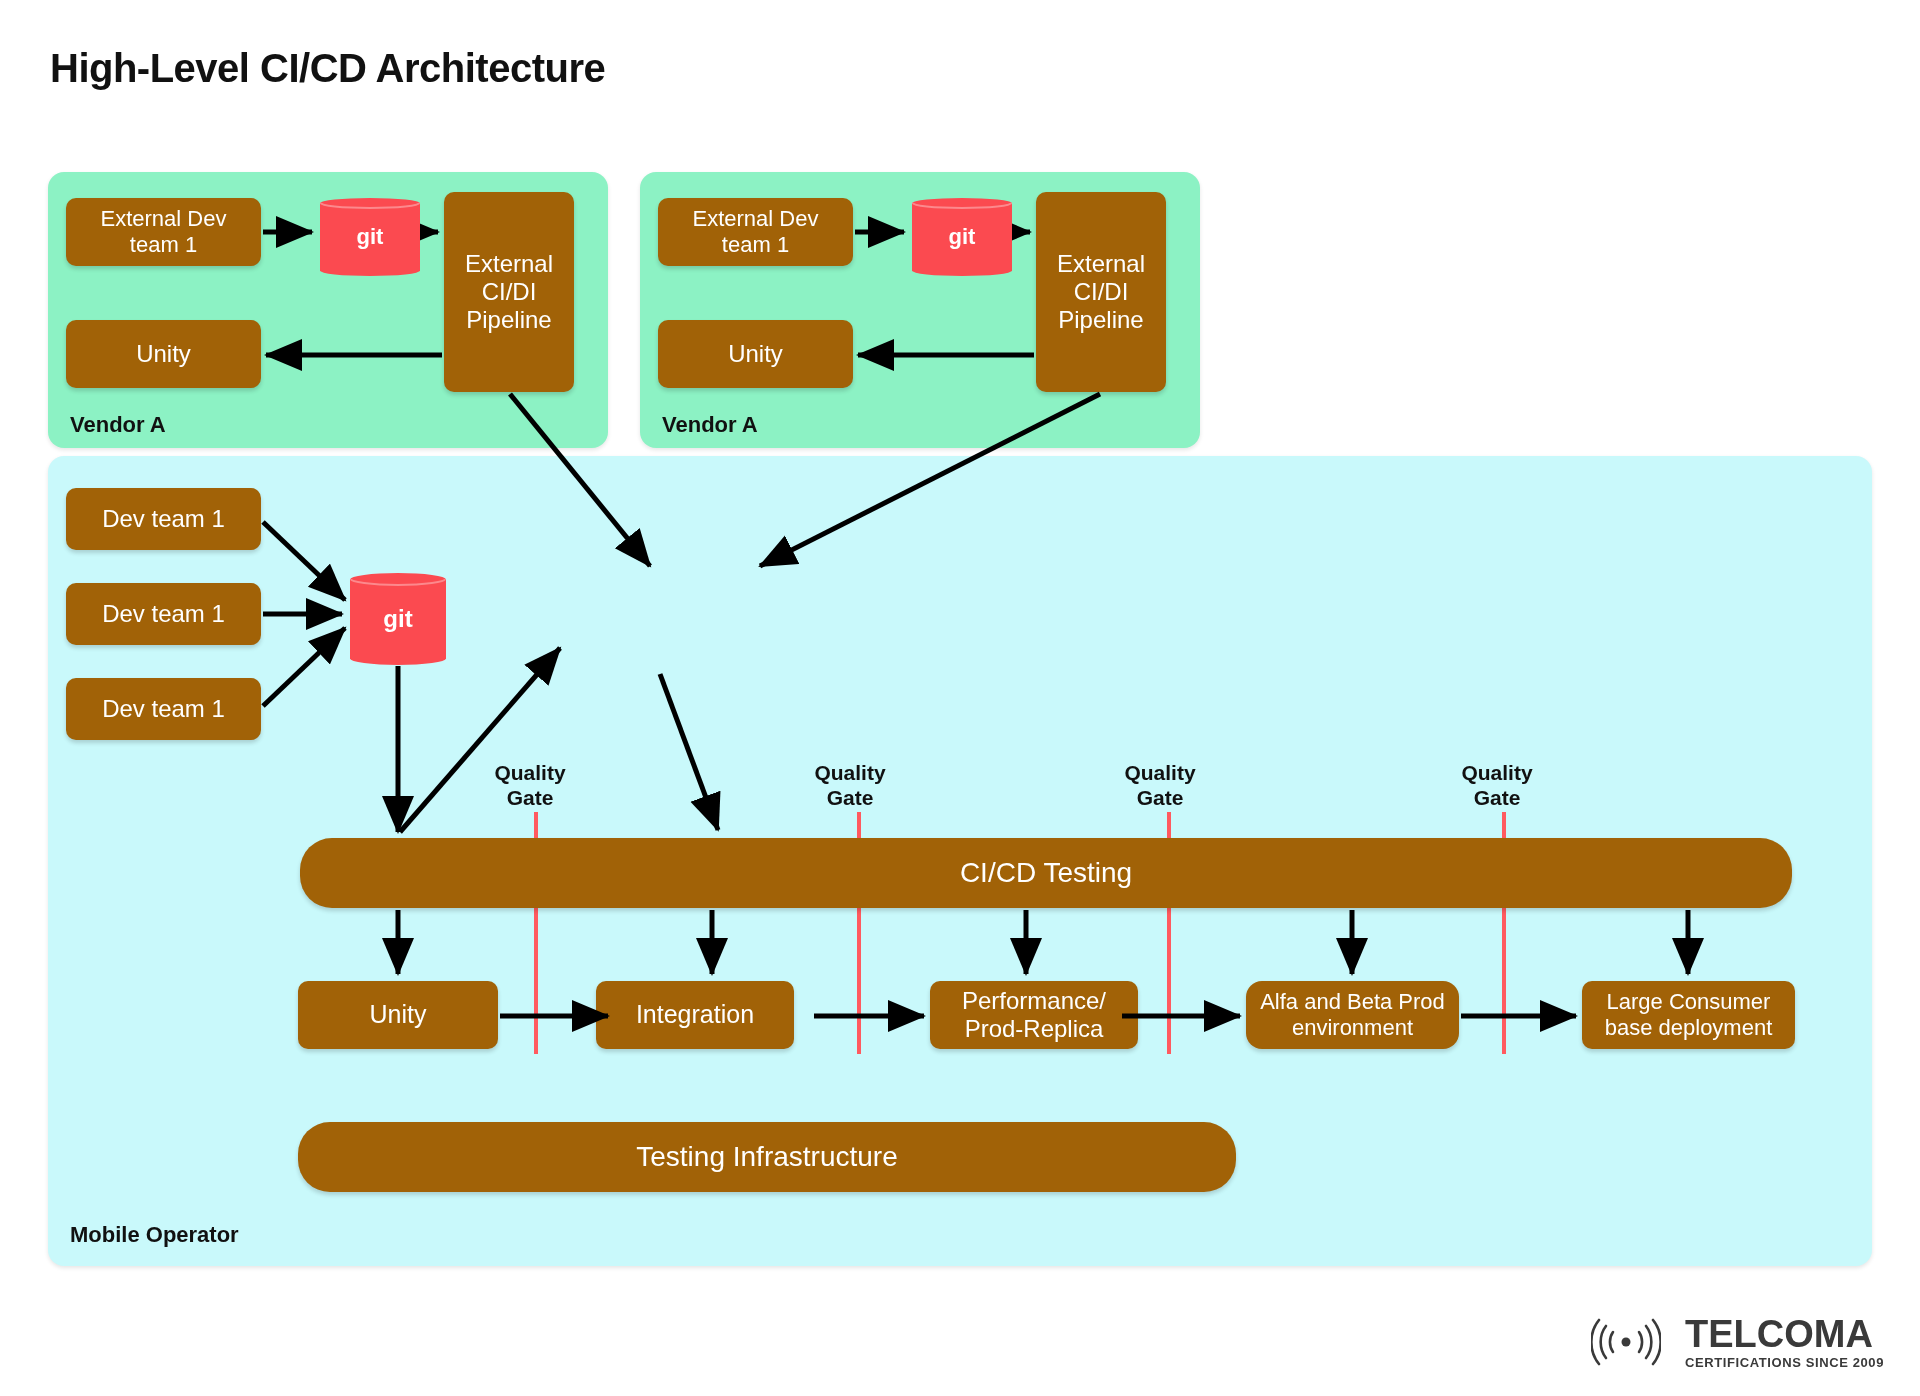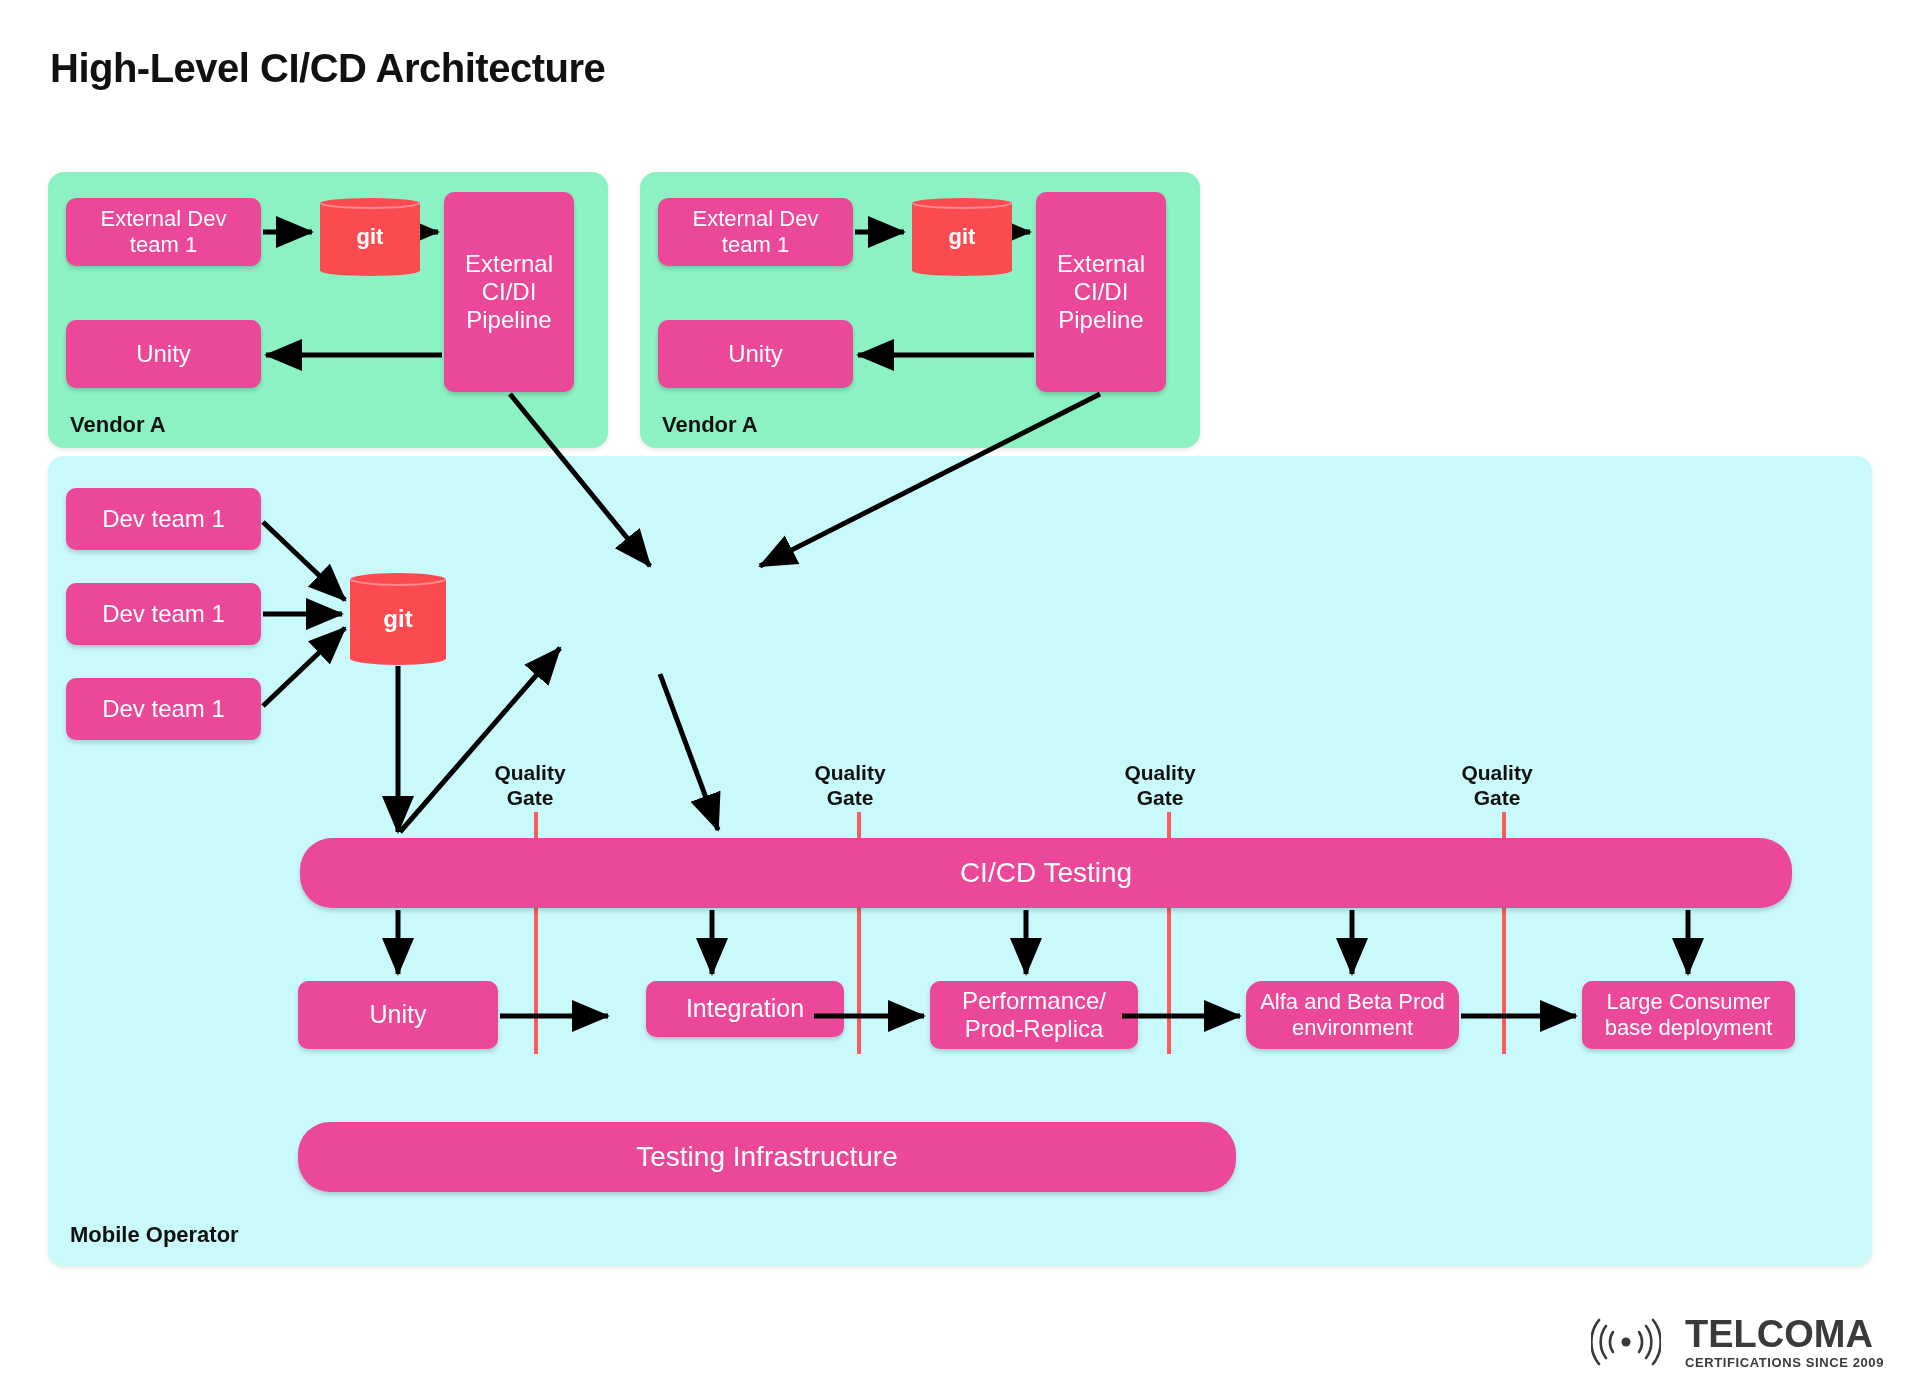--- a/index.html
+++ b/index.html
@@ -31,21 +31,21 @@
     box-shadow: 0 2px 4px rgba(0,0,0,.10);
   }
   .panel-label {
     position: absolute;
     font-size: 22px; font-weight: 700; color:#111;
   }
 
   
   .tbox {
     position: absolute;
-    background: #ec4899;
+    background: #a16207;
     color: #ffffff;
     border-radius: 10px;
     display: flex; align-items: center; justify-content: center;
     text-align: center;
     line-height: 1.18;
     box-shadow: 0 3px 4px rgba(0,0,0,.16);
     padding: 4px 8px;
     white-space: pre-line;
   }
   .tbox.pill { border-radius: 32px; }
@@ -165,21 +165,21 @@
 Gate</div>
 
   <div class="qg-line" style="left:534px; top:812px; height:242px;"></div>
   <div class="qg-line" style="left:857px; top:812px; height:242px;"></div>
   <div class="qg-line" style="left:1167px; top:812px; height:242px;"></div>
   <div class="qg-line" style="left:1502px; top:812px; height:242px;"></div>
 
   <div class="tbox pill" style="left:300px; top:838px; width:1492px; height:70px; font-size:28px;">CI/CD Testing</div>
 
   <div class="tbox" style="left:298px; top:981px; width:200px; height:68px; font-size:25px;">Unity</div>
-  <div class="tbox" style="left:646px; top:981px; width:198px; height:56px; font-size:25px;">Integration</div>
+  <div class="tbox" style="left:596px; top:981px; width:198px; height:68px; font-size:25px;">Integration</div>
   <div class="tbox" style="left:930px; top:981px; width:208px; height:68px; font-size:24px;">Performance/
 Prod-Replica</div>
   <div class="tbox" style="left:1246px; top:981px; width:213px; height:68px; font-size:22px;border-radius:16px;">Alfa and Beta Prod
 environment</div>
   <div class="tbox" style="left:1582px; top:981px; width:213px; height:68px; font-size:22px;">Large Consumer
 base deployment</div>
 
   <div class="tbox pill" style="left:298px; top:1122px; width:938px; height:70px; font-size:28px;">Testing Infrastructure</div>
 
   <svg class="arrows" viewBox="0 0 1920 1396">

